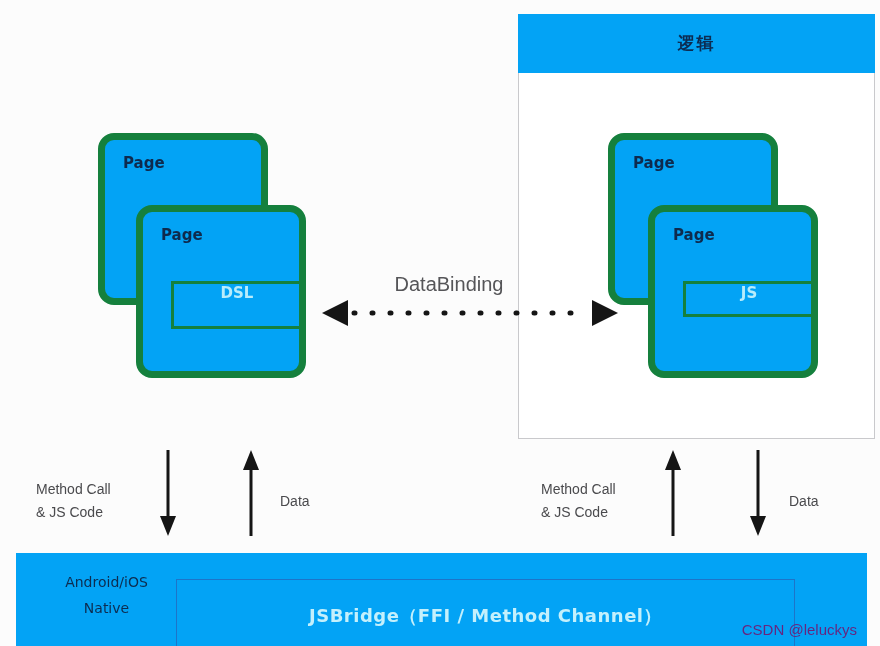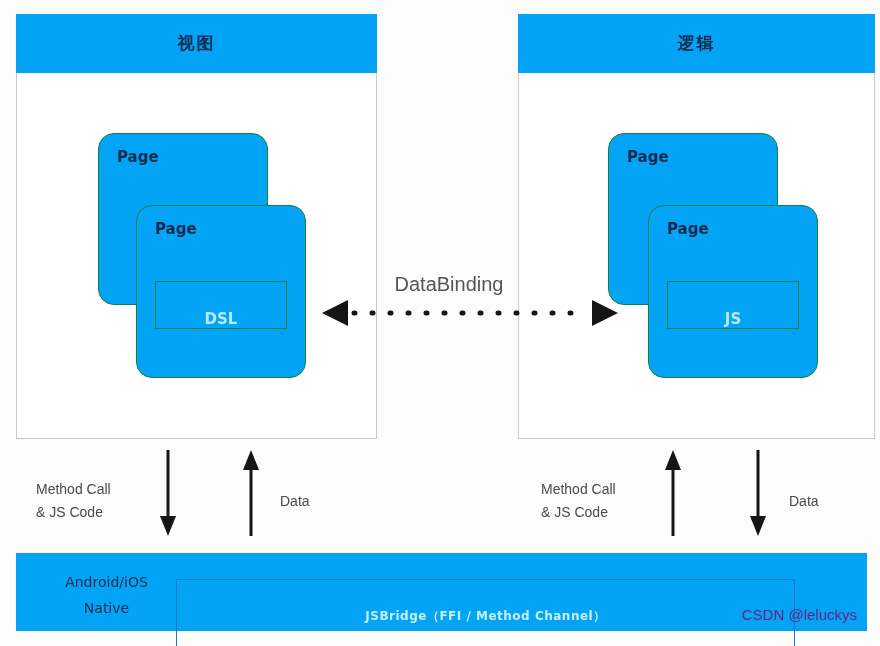--- a/index.html
+++ b/index.html
@@ -49,59 +49,60 @@
     font-size: 17px;
     font-weight: bold;
     letter-spacing: 2px;
     font-family: "DejaVu Sans", "Liberation Sans", sans-serif;
   }
 
   
   .page-card {
     position: absolute;
     background: #03a3f5;
-    border: 1px solid #15803d;
+    border: 7px solid #15803d;
     border-radius: 16px;
     box-sizing: border-box;
   }
   .page-card-label {
     position: absolute;
     left: 18px;
     top: 14px;
     color: #0e2a4d;
     font-size: 15px;
     font-weight: bold;
     font-family: "DejaVu Sans", "Liberation Sans", sans-serif;
   }
 
   .inner-box {
     position: absolute;
-    border: 1px solid #15803d;
+    border: 3px solid #15803d;
     background: transparent;
     box-sizing: border-box;
     display: flex;
-    align-items: flex-end;
+    align-items: flex-start;
     justify-content: center;
+    margin-left: 16px;
   }
   .inner-box-label {
     color: #b9ecfb;
     font-size: 15px;
     font-weight: bold;
     font-family: "DejaVu Sans", "Liberation Sans", sans-serif;
   }
 
   
   .card-view-back  { left: 98px;  top: 133px; width: 170px; height: 172px; }
   .card-view-front { left: 136px; top: 205px; width: 170px; height: 173px; }
   .box-dsl  { left: 155px; top: 281px; width: 132px; height: 48px; }
 
   
   .card-logic-back  { left: 608px; top: 133px; width: 170px; height: 172px; }
   .card-logic-front { left: 648px; top: 205px; width: 170px; height: 173px; }
-  .box-js  { left: 667px; top: 281px; width: 132px; height: 48px; }
+  .box-js  { left: 667px; top: 281px; width: 132px; height: 36px; }
 
   
   .binding-label {
     position: absolute;
     left: 384px;
     top: 273px;
     width: 130px;
     text-align: center;
     color: #555558;
     font-size: 20px;
@@ -138,21 +139,21 @@
   .label-left-data    { left: 280px; top: 490px; }
   .label-right-method { left: 541px; top: 478px; }
   .label-right-data   { left: 789px; top: 490px; }
 
   
   .native-bar {
     position: absolute;
     left: 16px;
     top: 553px;
     width: 851px;
-    height: 78px;
+    height: 93px;
     background: #03a3f5;
     box-sizing: border-box;
   }
   .native-label {
     position: absolute;
     left: 18px;
     top: 16px;
     width: 145px;
     text-align: center;
     color: #0d2c50;
@@ -168,46 +169,41 @@
     width: 619px;
     height: 80px;
     border: 1px solid #1d74c9;
     box-sizing: border-box;
     display: flex;
     align-items: center;
     justify-content: center;
   }
   .bridge-label {
     color: #c4f0fc;
-    font-size: 12px;
+    font-size: 18px;
     font-weight: bold;
     letter-spacing: 0.5px;
     font-family: "DejaVu Sans", "Liberation Sans", sans-serif;
     margin-top: -6px;
   }
   .watermark {
     position: absolute;
     right: 10px;
     bottom: 8px;
     color: #701a75;
     font-size: 15px;
     font-family: "Liberation Sans", sans-serif;
     opacity: 0.92;
   }
 </style>
 </head>
 <body>
 
 <div class="stage">
 
-  <div class="panel panel-view">
-    <div class="panel-header">
-      <span class="panel-header-title">视图</span>
-    </div>
-  </div>
 
   <div class="page-card card-view-back">
     <span class="page-card-label">Page</span>
   </div>
 
   <div class="page-card card-view-front">
     <span class="page-card-label">Page</span>
   </div>
 
   <div class="inner-box box-dsl">

